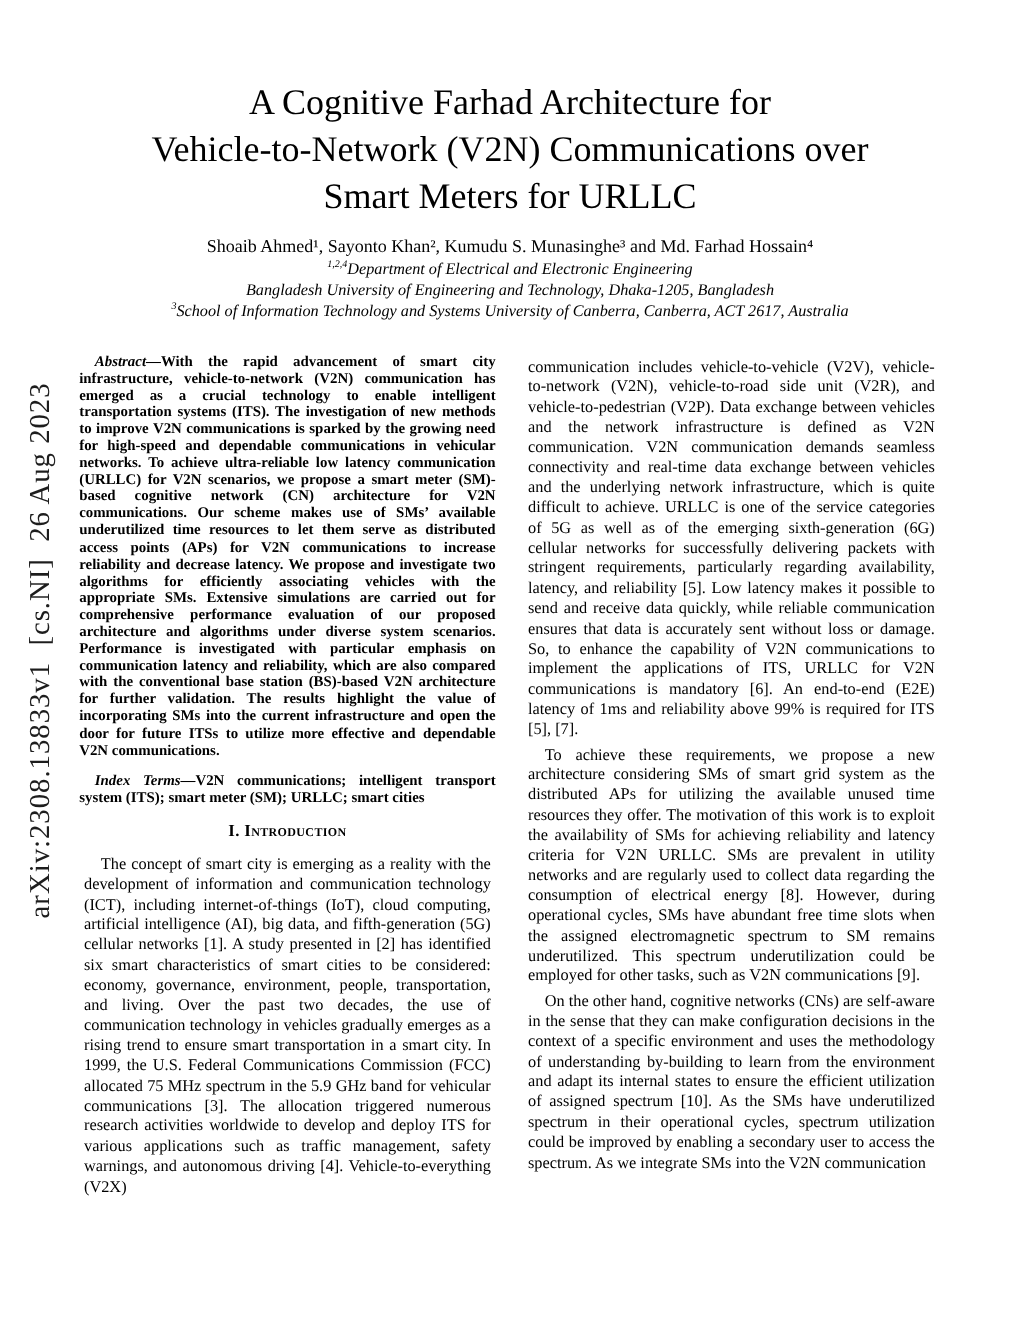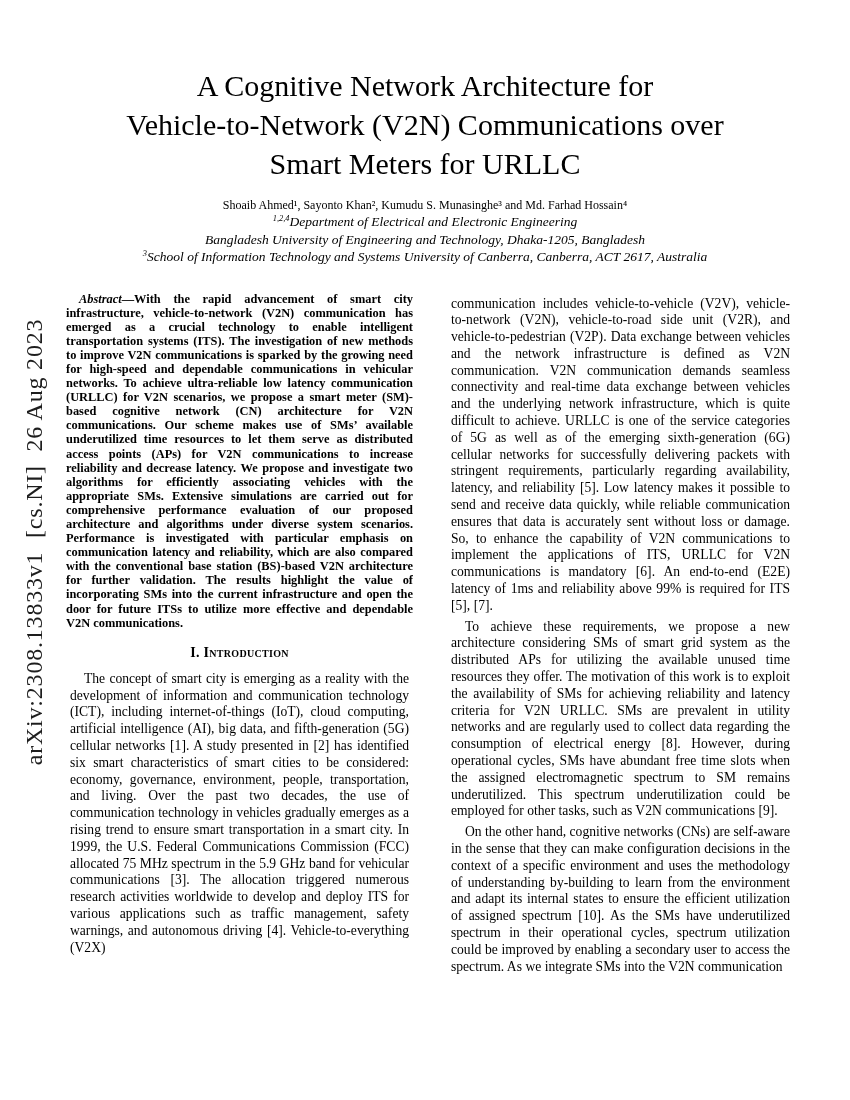--- a/index.html
+++ b/index.html
@@ -37,41 +37,41 @@
   h1.title {
     margin: 0;
     padding-top: 66px;
     font-size: 30px;
     font-weight: normal;
     line-height: 39px;
   }
   h1.title span { display: block; }
   .authors {
     margin-top: 15px;
-    font-size: 12px;
+    font-size: 15px;
   }
   .affil {
     font-size: 13.5px;
     line-height: 17.5px;
     font-style: italic;
   }
   .affil:first-of-type { margin-top: 5px; }
   .emails {
     font-size: 13.5px;
     line-height: 17.5px;
     font-style: normal;
   }
   sup.affil-sup {
     font-size: 0.62em;
     vertical-align: super;
     line-height: 0;
   }
   .columns {
     display: flex;
-    gap: 34px;
+    gap: 23px;
     margin: 26px 65px 0 66px;
   }
   .col {
     width: 347px;
     flex: 0 0 347px;
   }
   p.abstract-para, p.index-para {
     margin: 0;
     font-size: 12.4px;
     line-height: 14.1px;
@@ -100,40 +100,41 @@
 </style>
 </head>
 <body>
 
 <div class="page">
 
   <div class="arxiv-stamp">arXiv:2308.13833v1  [cs.NI]  26 Aug 2023</div>
 
   <header class="title-block">
     <h1 class="title">
-      <span>A Cognitive Network Architecture for</span>
+      <span>A Cognitive Farhad Architecture for</span>
       <span>Vehicle-to-Network (V2N) Communications over</span>
       <span>Smart Meters for URLLC</span>
     </h1>
 
     <div class="authors">Shoaib Ahmed¹, Sayonto Khan², Kumudu S. Munasinghe³ and Md. Farhad Hossain⁴</div>
 
     <div class="affil"><sup class="affil-sup">1,2,4</sup><span>Department of Electrical and Electronic Engineering</span></div>
 
     <div class="affil">Bangladesh University of Engineering and Technology, Dhaka-1205, Bangladesh</div>
 
     <div class="affil"><sup class="affil-sup">3</sup><span>School of Information Technology and Systems University of Canberra, Canberra, ACT 2617, Australia</span></div>
 
   </header>
 
   <div class="columns">
 
     <div class="col">
       <p class="abstract-para"><span class="lead-label">Abstract</span><span>—With the rapid advancement of smart city infrastructure, vehicle-to-network (V2N) communication has emerged as a crucial technology to enable intelligent transportation systems (ITS). The investigation of new methods to improve V2N communications is sparked by the growing need for high-speed and dependable communications in vehicular networks. To achieve ultra-reliable low latency communication (URLLC) for V2N scenarios, we propose a smart meter (SM)-based cognitive network (CN) architecture for V2N communications. Our scheme makes use of SMs’ available underutilized time resources to let them serve as distributed access points (APs) for V2N communications to increase reliability and decrease latency. We propose and investigate two algorithms for efficiently associating vehicles with the appropriate SMs. Extensive simulations are carried out for comprehensive performance evaluation of our proposed architecture and algorithms under diverse system scenarios. Performance is investigated with particular emphasis on communication latency and reliability, which are also compared with the conventional base station (BS)-based V2N architecture for further validation. The results highlight the value of incorporating SMs into the current infrastructure and open the door for future ITSs to utilize more effective and dependable V2N communications.</span></p>
 
+      <p class="index-para"><span class="lead-label">Index Terms</span><span>—V2N communications; intelligent transport system (ITS); smart meter (SM); URLLC; smart cities</span></p>
 
       <h2 class="section-heading">I. Introduction</h2>
 
       <p class="body-para">The concept of smart city is emerging as a reality with the development of information and communication technology (ICT), including internet-of-things (IoT), cloud computing, artificial intelligence (AI), big data, and fifth-generation (5G) cellular networks [1]. A study presented in [2] has identified six smart characteristics of smart cities to be considered: economy, governance, environment, people, transportation, and living. Over the past two decades, the use of communication technology in vehicles gradually emerges as a rising trend to ensure smart transportation in a smart city. In 1999, the U.S. Federal Communications Commission (FCC) allocated 75 MHz spectrum in the 5.9 GHz band for vehicular communications [3]. The allocation triggered numerous research activities worldwide to develop and deploy ITS for various applications such as traffic management, safety warnings, and autonomous driving [4]. Vehicle-to-everything (V2X)</p>
     </div>
 
     <div class="col">
       <p class="body-para no-indent">communication includes vehicle-to-vehicle (V2V), vehicle-to-network (V2N), vehicle-to-road side unit (V2R), and vehicle-to-pedestrian (V2P). Data exchange between vehicles and the network infrastructure is defined as V2N communication. V2N communication demands seamless connectivity and real-time data exchange between vehicles and the underlying network infrastructure, which is quite difficult to achieve. URLLC is one of the service categories of 5G as well as of the emerging sixth-generation (6G) cellular networks for successfully delivering packets with stringent requirements, particularly regarding availability, latency, and reliability [5]. Low latency makes it possible to send and receive data quickly, while reliable communication ensures that data is accurately sent without loss or damage. So, to enhance the capability of V2N communications to implement the applications of ITS, URLLC for V2N communications is mandatory [6]. An end-to-end (E2E) latency of 1ms and reliability above 99% is required for ITS [5], [7].</p>
 
       <p class="body-para">To achieve these requirements, we propose a new architecture considering SMs of smart grid system as the distributed APs for utilizing the available unused time resources they offer. The motivation of this work is to exploit the availability of SMs for achieving reliability and latency criteria for V2N URLLC. SMs are prevalent in utility networks and are regularly used to collect data regarding the consumption of electrical energy [8]. However, during operational cycles, SMs have abundant free time slots when the assigned electromagnetic spectrum to SM remains underutilized. This spectrum underutilization could be employed for other tasks, such as V2N communications [9].</p>

